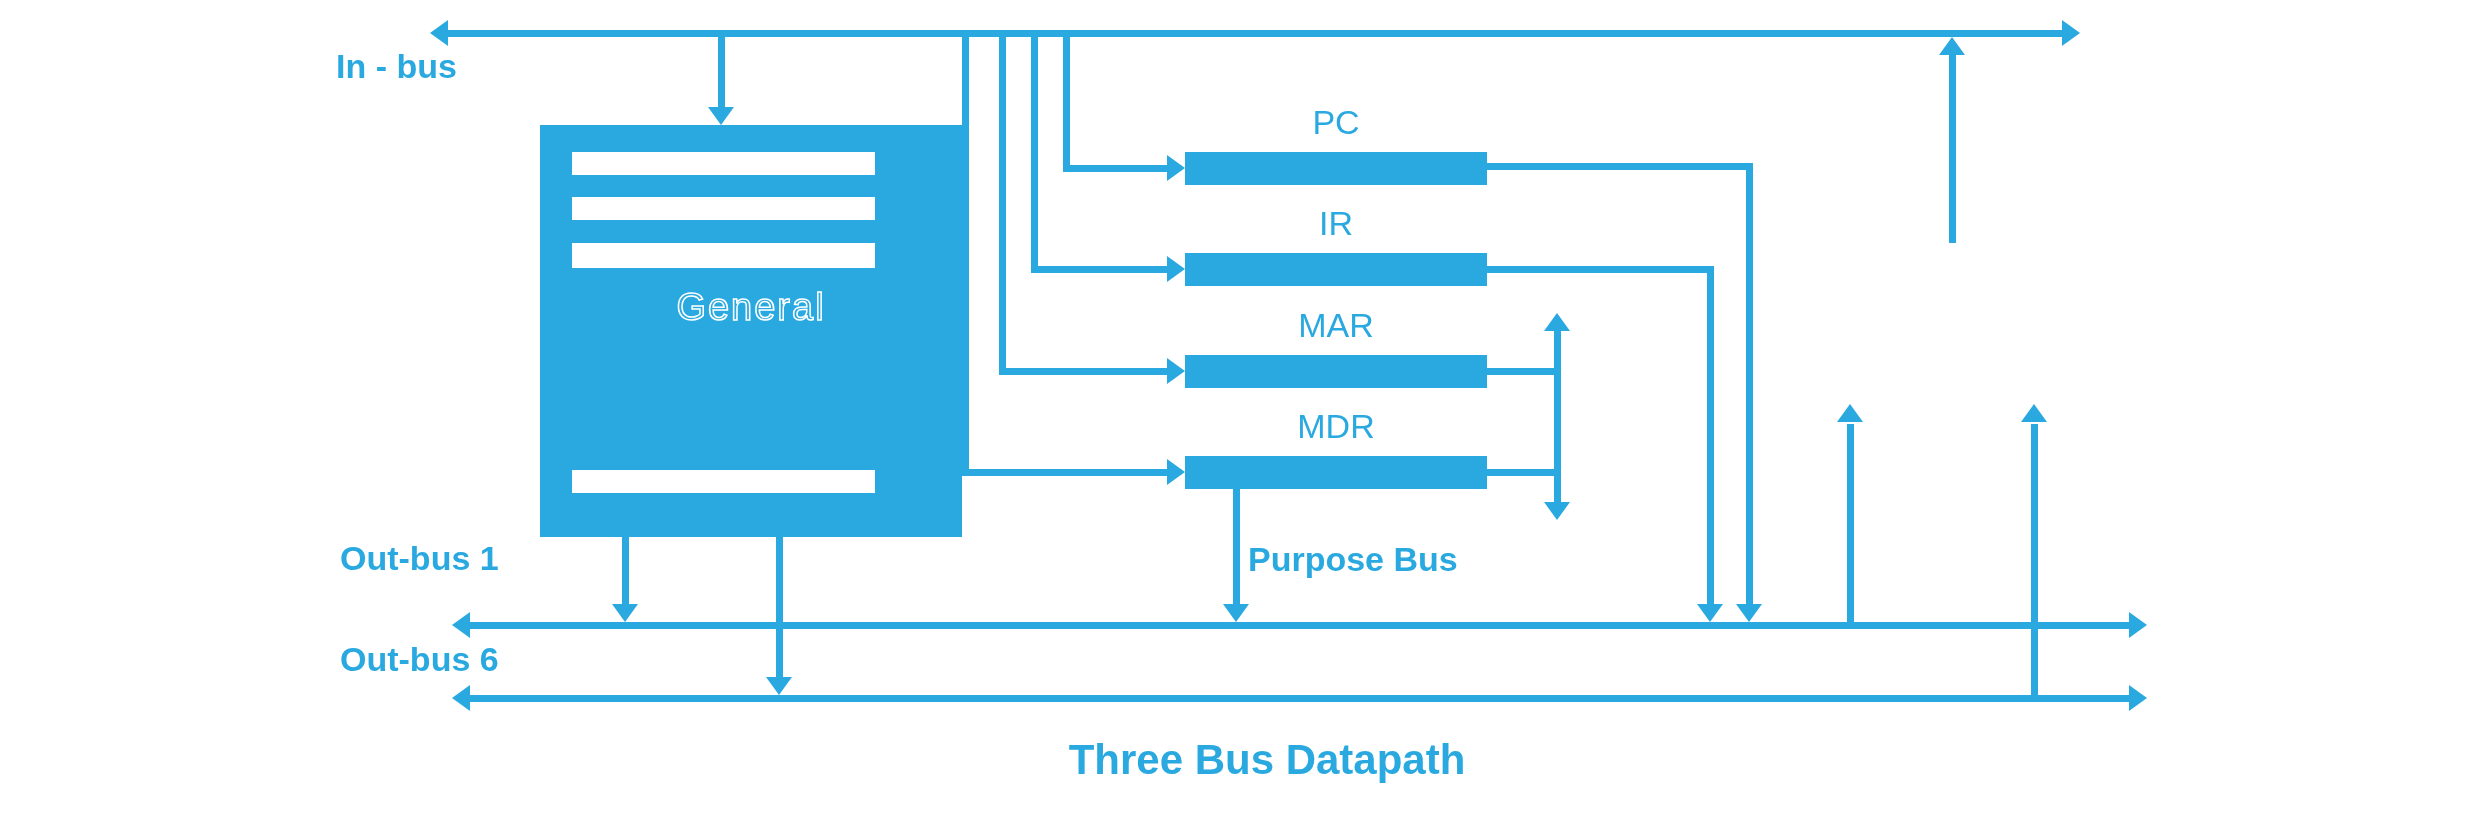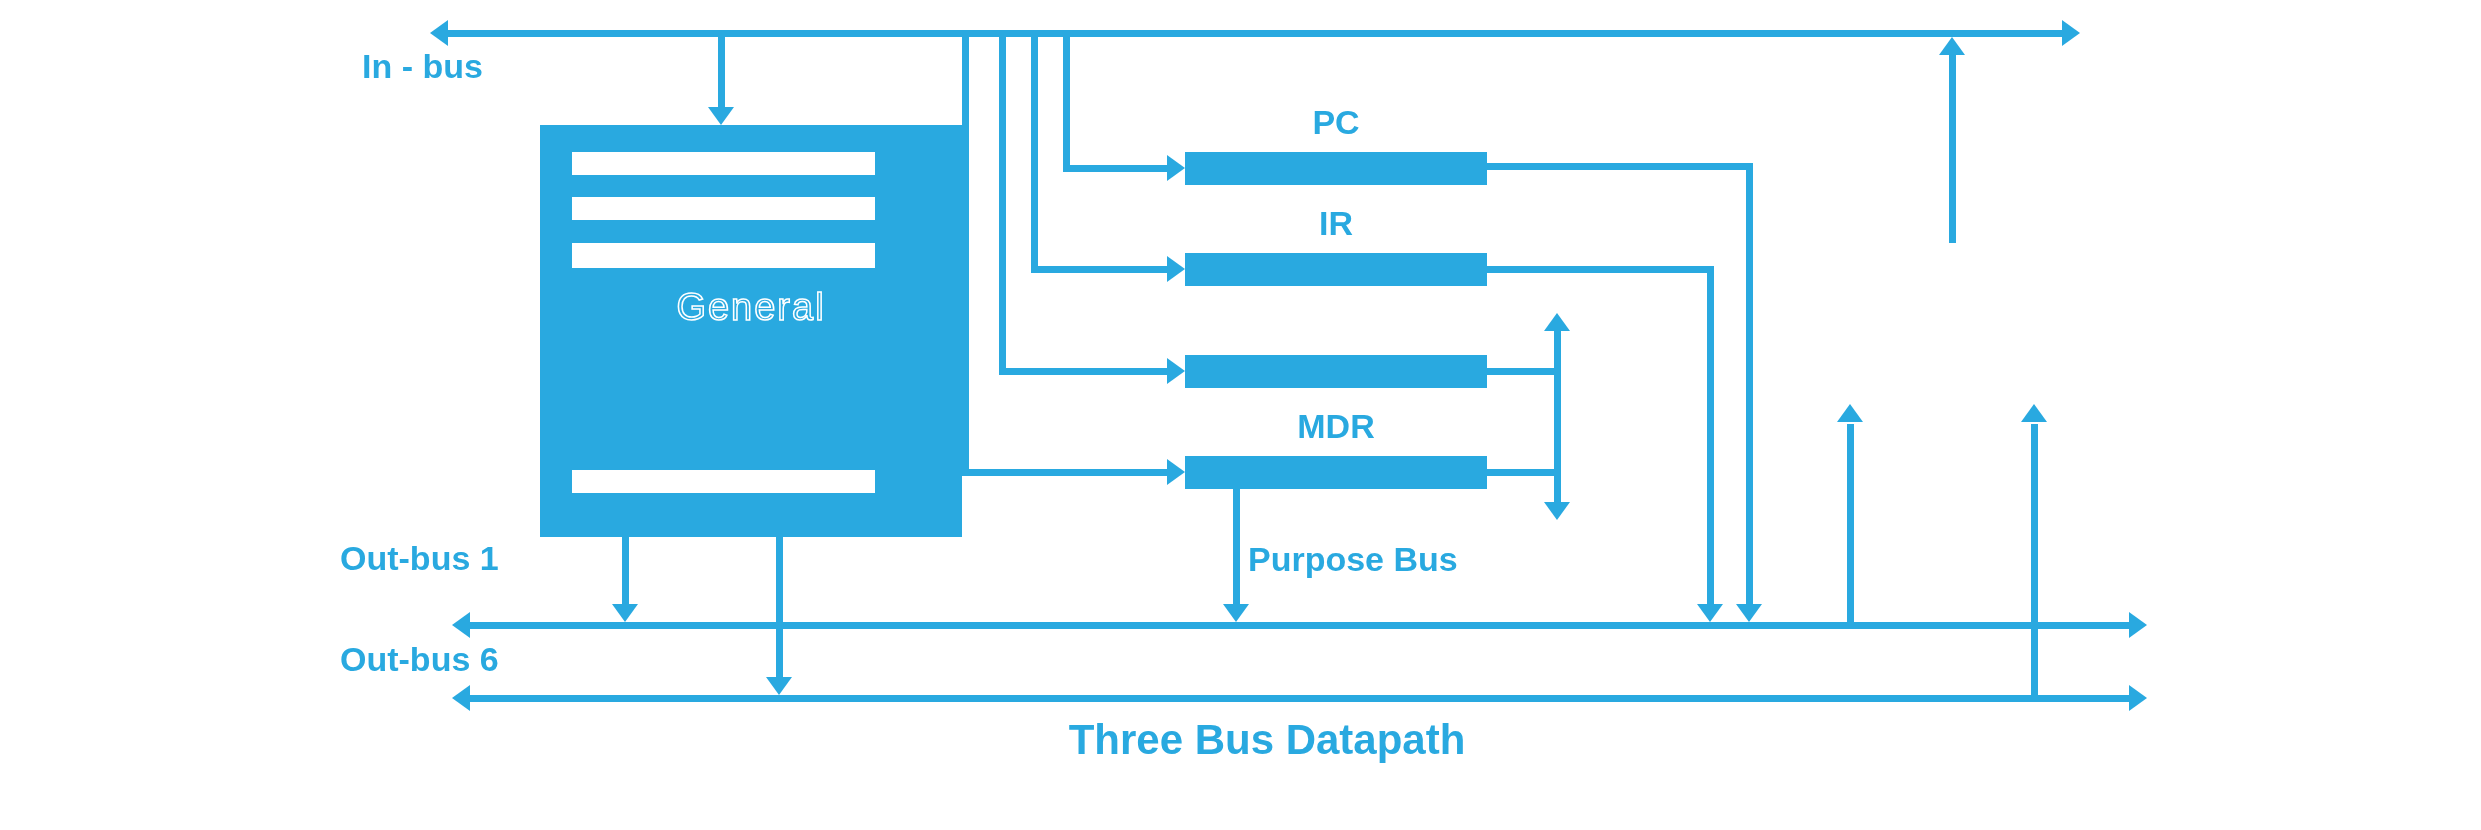--- a/index.html
+++ b/index.html
@@ -19,46 +19,46 @@
   .aU { position:absolute; width:0; height:0;
         border-left:13px solid transparent; border-right:13px solid transparent;
         border-bottom:18px solid var(--blue); }
   .aD { position:absolute; width:0; height:0;
         border-left:13px solid transparent; border-right:13px solid transparent;
         border-top:18px solid var(--blue); }
   .lbl { position:absolute; color:var(--blue); font-weight:bold; font-size:34px;
          line-height:36px; white-space:nowrap; }
   .reg { position:absolute; left:1185px; width:302px; height:33px; background:var(--blue); }
   .reg-lbl { position:absolute; left:1185px; width:302px; text-align:center;
-             color:var(--blue); font-weight:bold; font-size:34px; line-height:36px; }
+             color:var(--blue); font-weight:normal; font-size:34px; line-height:36px; }
   .gpr { position:absolute; left:540px; top:125px; width:422px; height:412px;
          background:var(--blue); }
   .stripe { position:absolute; left:32px; width:303px; background:#fff; }
   .gpr-text { position:absolute; left:0; top:151px; width:100%; text-align:center;
               font-size:38px; line-height:62px; letter-spacing:2px;
               color:transparent; -webkit-text-stroke:1.5px #ffffff; }
   .alu { position:absolute; left:1797px; top:243px; width:315px; height:162px;
          background:var(--blue);
          clip-path:polygon(83px 0, 221px 0, 315px 162px, 211px 162px,
                            152px 84px, 121px 162px, 0 162px); }
   .alu-text { position:absolute; left:0; top:22px; width:100%; text-align:center;
               color:#ffffff; font-size:40px; letter-spacing:8px; padding-left:8px;
               box-sizing:border-box; font-weight:normal; }
-  .title { position:absolute; left:967px; top:716px; width:600px; text-align:center;
+  .title { position:absolute; left:967px; top:736px; width:600px; text-align:center;
            color:var(--blue); font-weight:bold; font-size:42px; }
 </style>
 </head>
 <body>
 
 <div class="canvas">
 
   <div class="h" style="left:448px; top:30px; width:1614px;"></div>
   <div class="aL" style="left:430px; top:20px;"></div>
   <div class="aR" style="left:2062px; top:20px;"></div>
-  <div class="lbl" style="left:362px; top:48px;">In - bus</div>
+  <div class="lbl" style="left:336px; top:48px;">In - bus</div>
 
   <div class="v" style="left:718px; top:37px; height:70px;"></div>
   <div class="aD" style="left:708px; top:107px;"></div>
 
   <div class="gpr">
     <div class="stripe" style="top:27px;  height:23px;"></div>
     <div class="stripe" style="top:72px;  height:23px;"></div>
     <div class="stripe" style="top:118px; height:25px;"></div>
     <div class="stripe" style="top:345px; height:23px;"></div>
     <div class="gpr-text">
@@ -84,20 +84,21 @@
   <div class="aR" style="left:1167px; top:256px;"></div>
 
   <div class="v" style="left:1063px; top:37px; height:135px;"></div>
   <div class="h" style="left:1063px; top:165px; width:104px;"></div>
   <div class="aR" style="left:1167px; top:155px;"></div>
 
   <div class="reg-lbl" style="top:104px;">PC</div>
   <div class="reg" style="top:152px;"></div>
   <div class="reg-lbl" style="top:205px;">IR</div>
   <div class="reg" style="top:253px;"></div>
+  <div class="reg-lbl" style="top:307px;">MAR</div>
   <div class="reg" style="top:355px;"></div>
   <div class="reg-lbl" style="top:408px;">MDR</div>
   <div class="reg" style="top:456px;"></div>
 
   <div class="h" style="left:1487px; top:163px; width:265px;"></div>
   <div class="v" style="left:1746px; top:163px; height:441px;"></div>
   <div class="aD" style="left:1736px; top:604px;"></div>
   <div class="h" style="left:1487px; top:266px; width:226px;"></div>
   <div class="v" style="left:1707px; top:266px; height:338px;"></div>
   <div class="aD" style="left:1697px; top:604px;"></div>

